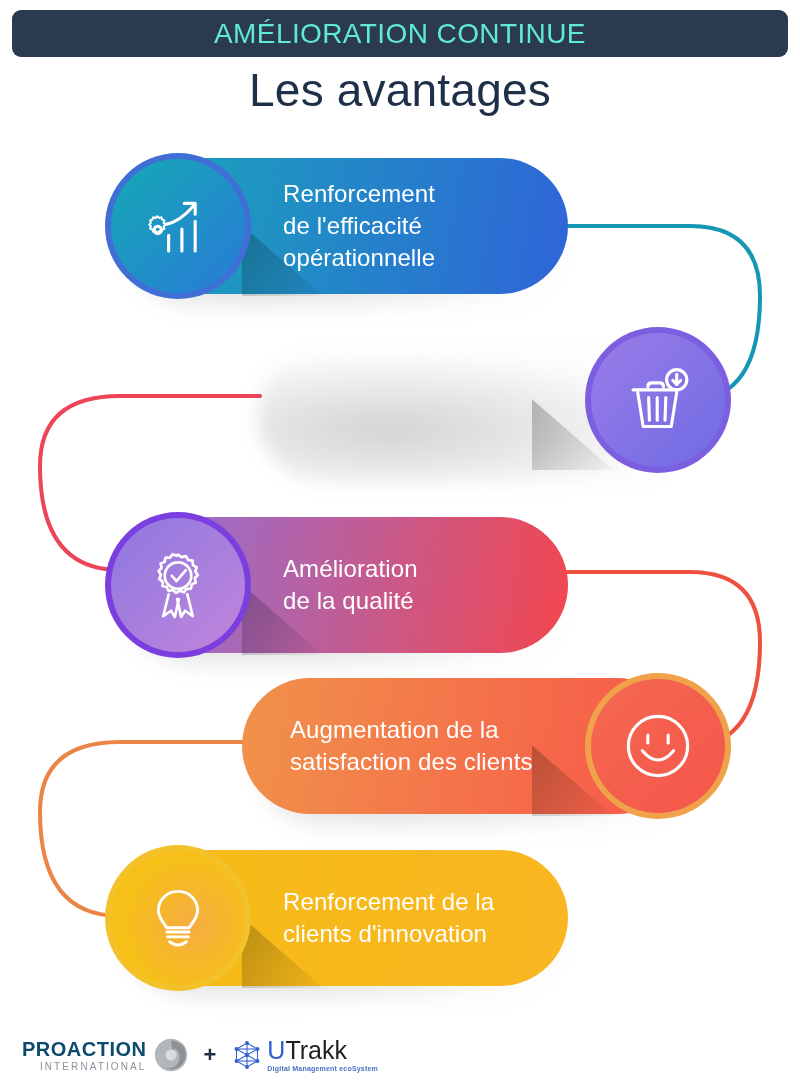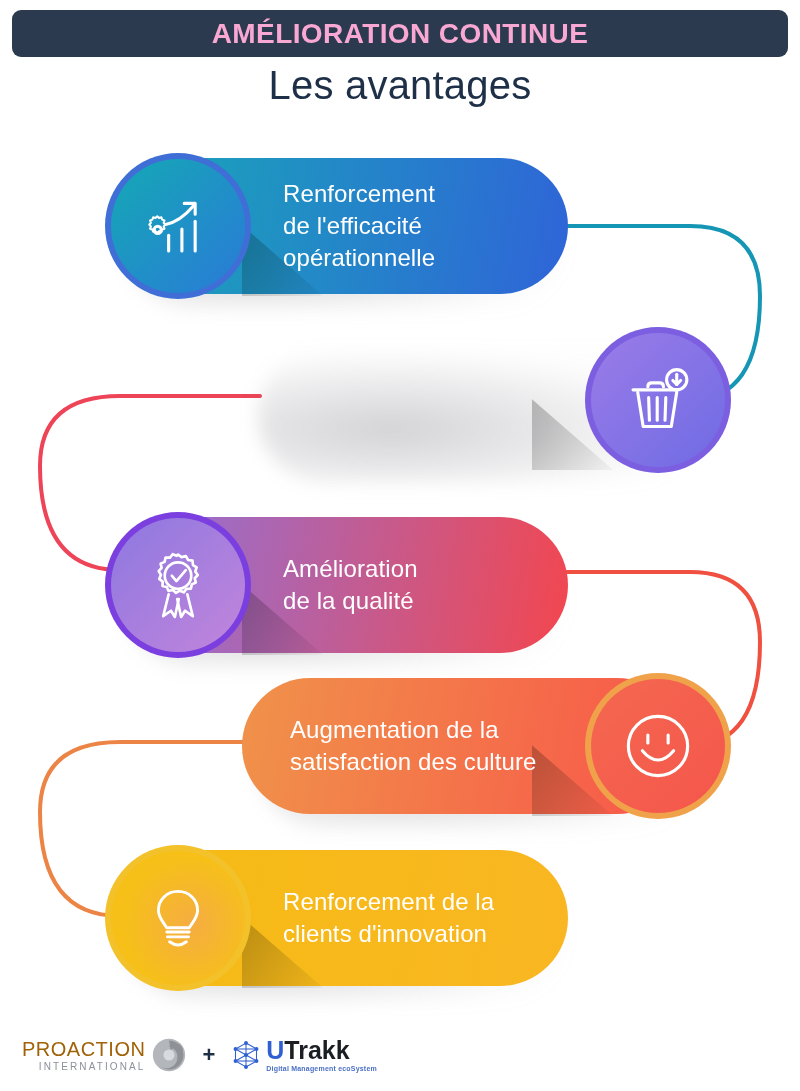--- a/index.html
+++ b/index.html
@@ -20,34 +20,34 @@
     top: 10px;
     width: 776px;
     height: 47px;
     background: #2b3a4e;
     border-radius: 9px;
     display: flex;
     align-items: center;
     justify-content: center;
   }
   .header-banner-title {
-    color: #f9a8d4;
+    color: #5eead4;
     font-size: 28px;
-    font-weight: bold;
+    font-weight: normal;
     letter-spacing: 0.4px;
   }
 
   .page-subtitle {
     position: absolute;
     left: 0;
     top: 63px;
     width: 800px;
     text-align: center;
     color: #1e3048;
-    font-size: 40px;
+    font-size: 46px;
     font-weight: 300;
     letter-spacing: 0.2px;
   }
 
   
   .connector-layer {
     position: absolute;
     left: 0; top: 0;
     width: 800px; height: 1091px;
     pointer-events: none;
@@ -153,44 +153,44 @@
     position: absolute;
     left: 22px;
     top: 1038px;
     display: flex;
     align-items: center;
     gap: 14px;
   }
   .brand-proaction { display: flex; align-items: center; gap: 7px; }
   .brand-proaction-text { display: flex; flex-direction: column; align-items: flex-end; }
   .proaction-main {
-    color: #a16207;
+    color: #0c4a6e;
     font-size: 20px;
-    font-weight: normal;
+    font-weight: bold;
     letter-spacing: 0.5px;
     line-height: 1;
   }
   .proaction-sub {
     color: #8b9099;
     font-size: 10px;
     letter-spacing: 2.1px;
     line-height: 1;
     margin-top: 3px;
   }
   .plus-sign {
     color: #1e3048;
     font-size: 22px;
     font-weight: bold;
     margin: 0 2px;
   }
   .brand-utrakk { display: flex; align-items: center; gap: 5px; }
   .utrakk-text { display: flex; flex-direction: column; }
   .utrakk-main {
     font-size: 25px;
-    font-weight: bold;
+    font-weight: normal;
     line-height: 1;
     color: #1b1f24;
   }
   .utrakk-main .u-blue { color: #2f5fd0; }
   .utrakk-sub {
     color: #4a6fc4;
     font-size: 7px;
     font-weight: bold;
     letter-spacing: 0.2px;
     margin-top: 2px;
@@ -276,21 +276,21 @@
       <path d="M38 62 L31 90 L41 83 L46 91 L51 68"></path>
       <path d="M62 62 L69 90 L59 83 L54 91 L49 68"></path>
     </svg>
   </div>
 </div>
 
 <div class="pill-row row-right" style="top:672px">
   <div class="pill-shadow"></div>
   <div class="pill-body" style="background:linear-gradient(100deg,#f0924a 0%,#f8554a 100%)">
     <div class="pill-label">Augmentation de la
-satisfaction des culture</div>
+satisfaction des clients</div>
   </div>
   <div class="medallion-cast" style="left:300px;width:180px"></div>
   <div class="icon-medallion">
     <div class="medallion-ring" style="background:#f0a24a"></div>
     <div class="medallion-face" style="background:linear-gradient(135deg,#f4684f 0%,#f5564c 100%)"></div>
     <svg class="icon-svg" viewBox="0 0 100 100" fill="none" stroke="#ffffff" stroke-width="4" stroke-linecap="round" stroke-linejoin="round" style="position:relative;z-index:2">
       <circle cx="50" cy="50" r="38"></circle>
       <line x1="37" y1="36" x2="37" y2="46"></line>
       <line x1="63" y1="36" x2="63" y2="46"></line>
       <path d="M30 56 q20 24 40 0"></path>

